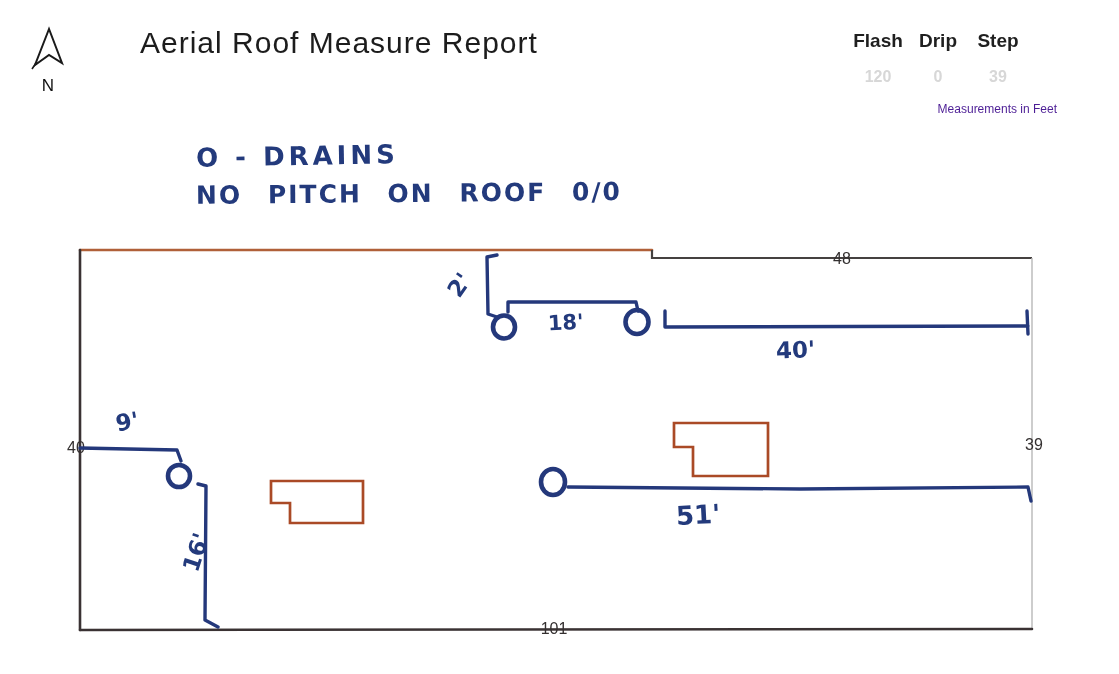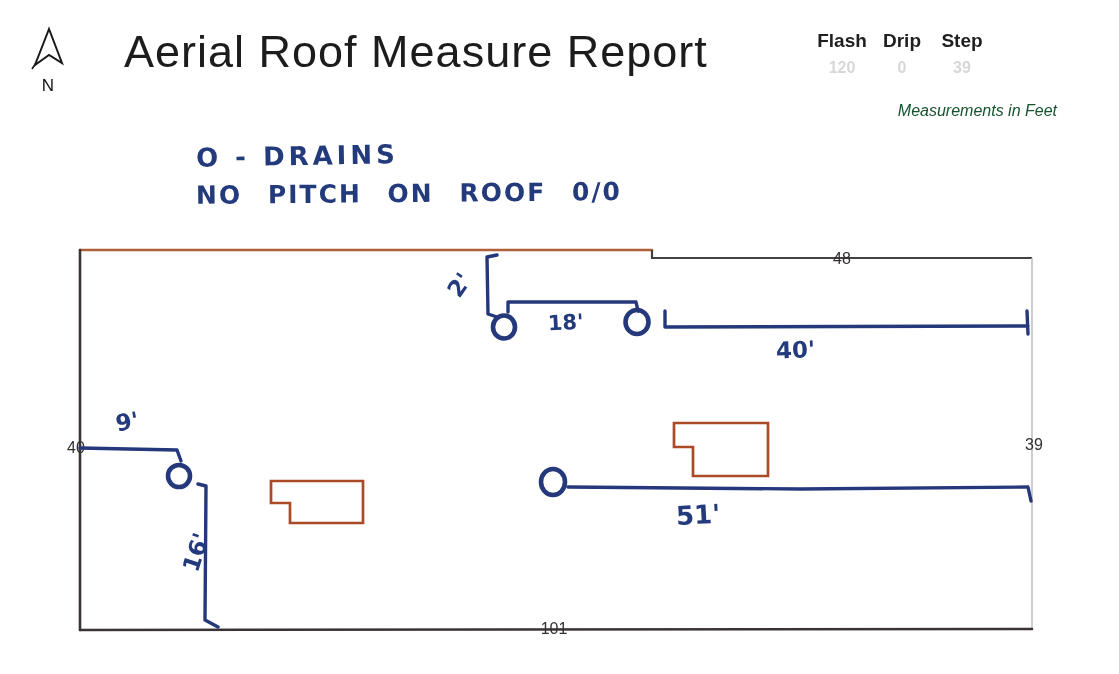--- a/index.html
+++ b/index.html
@@ -6,34 +6,34 @@
   body{
     width:1119px;height:674px;
     background:#ffffff;
     position:relative;
     overflow:hidden;
     font-family:"Liberation Sans", sans-serif;
   }
   
   .compass{position:absolute;left:20px;top:15px;width:60px;height:90px;}
   .page-title{
-    position:absolute;left:124px;top:26px;
-    font-size:45px;font-weight:400;letter-spacing:1px;
+    position:absolute;left:140px;top:26px;
+    font-size:30px;font-weight:400;letter-spacing:1px;
     color:#1c1c1c;white-space:nowrap;
   }
   .stats{
     position:absolute;left:812px;top:30px;width:252px;
-    display:flex;justify-content:flex-start;
+    display:flex;justify-content:center;
   }
   .stat-col{text-align:center;min-width:60px;}
   .stat-label{font-size:19px;font-weight:700;color:#1f1f1f;}
-  .stat-value{font-size:16px;font-weight:700;color:#d7d7d7;margin-top:7px;}
+  .stat-value{font-size:16px;font-weight:700;color:#d7d7d7;margin-top:16px;}
   .units-note{
     position:absolute;right:62px;top:102px;
-    font-size:16px;color:#14532d;white-space:nowrap;font-style:italic;
+    font-size:12px;color:#4c1d95;white-space:nowrap;
   }
   
   .hand{color:#233a7c;font-family:"DejaVu Sans", sans-serif;font-weight:700;}
   .note-line1{
     position:absolute;left:196px;top:141px;
     font-size:26px;letter-spacing:4px;transform:rotate(-1deg);
     white-space:nowrap;
   }
   .note-line2{
     position:absolute;left:196px;top:179px;

